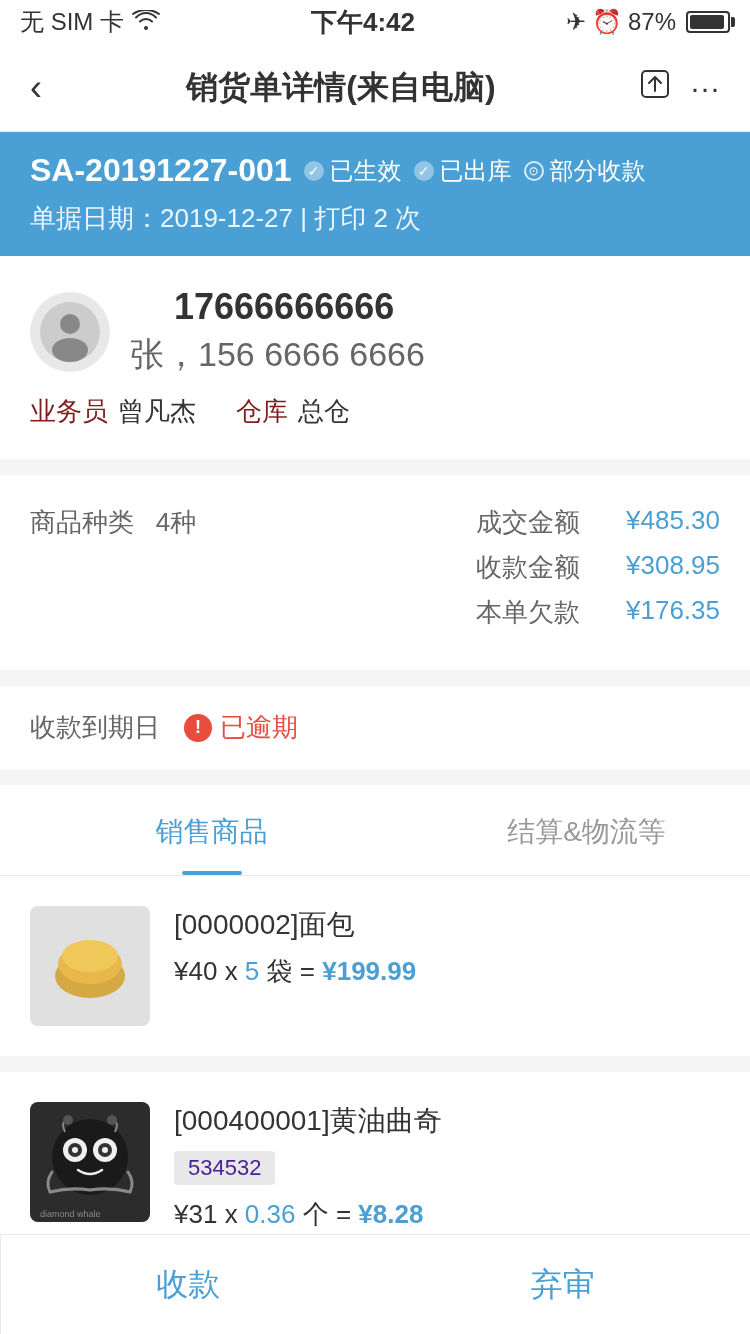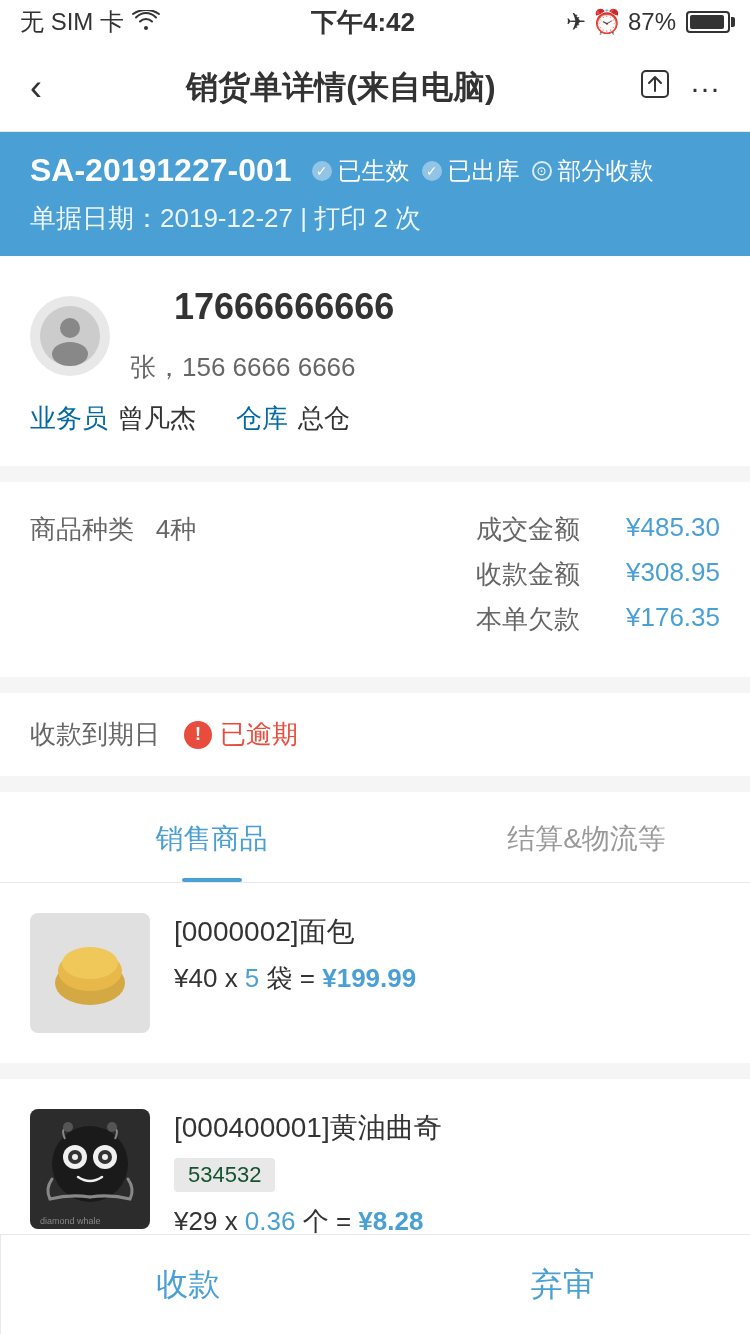--- a/index.html
+++ b/index.html
@@ -87,21 +87,21 @@
 
     
     .header-banner {
       background: #4a9fd4;
       padding: 20px 30px;
       color: #fff;
     }
     .banner-top {
       display: flex;
       align-items: center;
-      gap: 20px;
+      gap: 12px;
       margin-bottom: 12px;
     }
     .order-id {
       font-size: 32px;
       font-weight: bold;
     }
     .status-tags { display: flex; align-items: center; gap: 12px; }
     .status-tag {
       display: flex;
       align-items: center;
@@ -155,33 +155,33 @@
       justify-content: center;
       flex-shrink: 0;
     }
     .customer-name {
       font-size: 36px;
       font-weight: 600;
       color: #333;
       margin-left: 44px;
     }
     .customer-detail {
-      font-size: 26px;
+      font-size: 34px;
       color: #666;
-      margin-top: 22px;
+      margin-top: 4px;
     }
     .customer-meta {
       display: flex;
       gap: 40px;
       font-size: 26px;
       color: #666;
       margin-top: 10px;
     }
     .meta-item { display: flex; gap: 10px; }
-    .meta-label { color: #0369a1; }
+    .meta-label { color: #7f1d1d; }
     .meta-value { color: #333; }
 
     
     .summary-card {
       background: #fff;
       padding: 30px;
       margin-bottom: 16px;
       display: flex;
       justify-content: space-between;
       align-items: flex-start;
@@ -289,21 +289,21 @@
       background: #e8e8e8;
       border-radius: 8px;
       flex-shrink: 0;
       overflow: hidden;
     }
     .product-info { flex: 1; }
     .product-name { font-size: 28px; color: #333; margin-bottom: 10px; }
     .product-badge {
       display: inline-block;
       background: #e8e8e8;
-      color: #14532d;
+      color: #4c1d95;
       font-size: 22px;
       padding: 4px 14px;
       border-radius: 4px;
       margin-bottom: 12px;
     }
     .product-price { font-size: 26px; color: #333; }
     .product-price .qty { color: #4a9fd4; }
     .product-price .total { color: #4a9fd4; font-weight: 600; }
 
     
@@ -505,21 +505,21 @@
         <circle cx="82" cy="18" r="5" fill="#555"></circle>
         <path d="M22 70 Q15 80 20 90 Q40 85 60 88" stroke="#888" stroke-width="3" fill="none" stroke-linecap="round"></path>
         <path d="M98 70 Q105 80 100 90 Q80 85 60 88" stroke="#888" stroke-width="3" fill="none" stroke-linecap="round"></path>
         <text x="10" y="115" font-size="9" fill="#888" font-family="sans-serif">diamond whale</text>
       </svg>
     </div>
     <div class="product-info">
       <div class="product-name">[000400001]黄油曲奇</div>
       <div class="product-badge">534532</div>
       <div class="product-price">
-        <span>¥29</span>
+        <span>¥31</span>
         <span> x </span>
         <span class="qty">0.36</span>
         <span>个</span>
         <span> = </span>
         <span class="total">¥8.28</span>
       </div>
     </div>
   </div>
 </div>
 

